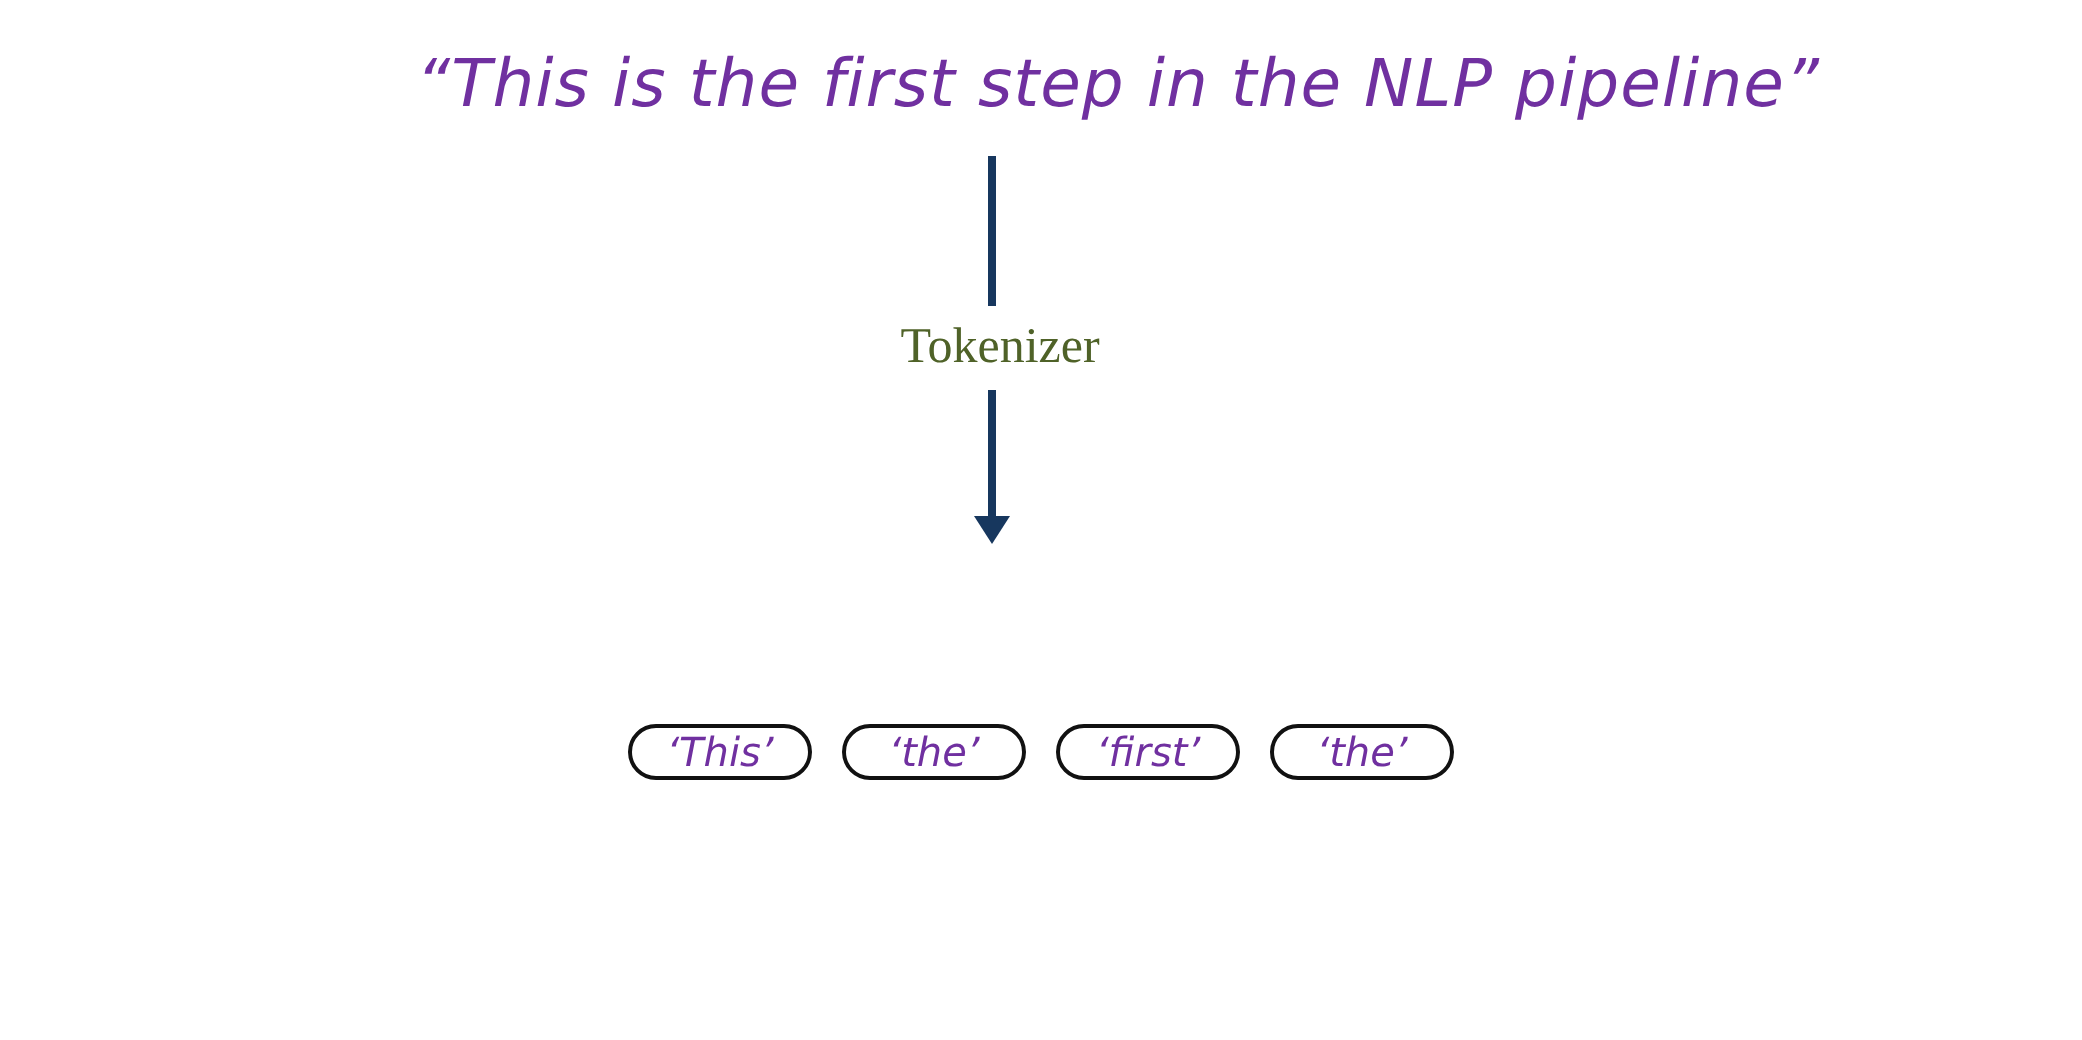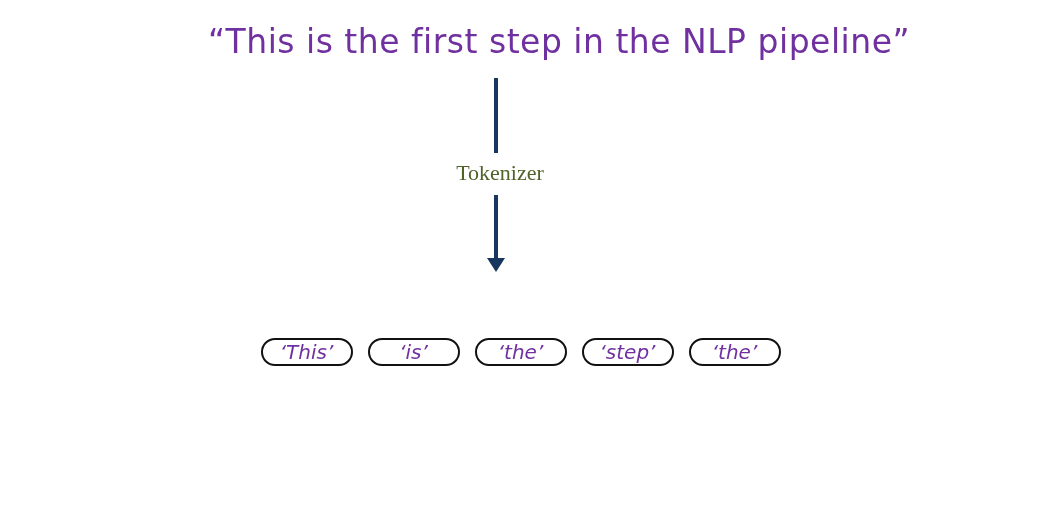--- a/index.html
+++ b/index.html
@@ -21,37 +21,38 @@
     position: relative;
     width: 1041px; height: 520px;
     background: var(--bg);
   }
   .diagram-title {
     position: absolute;
     top: 22px;
     left: 559px;
     transform: translateX(-50%);
     white-space: nowrap;
+    font-style: italic;
     font-size: 33px;
     letter-spacing: 0.5px;
     color: var(--title-color);
   }
   .arrow-line-top {
     position: absolute;
     left: 494px; top: 78px;
     width: 4px; height: 75px;
     background: var(--arrow-color);
   }
   .process-label {
     position: absolute;
     top: 160px;
     left: 500px;
     transform: translateX(-50%);
     font-family: "Liberation Serif", serif;
-    font-size: 22px;
+    font-size: 25px;
     color: var(--process-color);
     white-space: nowrap;
   }
   .arrow-line-bottom {
     position: absolute;
     left: 494px; top: 195px;
     width: 4px; height: 63px;
     background: var(--arrow-color);
   }
   .arrow-head {
@@ -61,21 +62,21 @@
     border-left: 9px solid transparent;
     border-right: 9px solid transparent;
     border-top: 14px solid var(--arrow-color);
   }
   .token-row {
     position: absolute;
     top: 313px; left: 0; right: 0;
     height: 77px;
     display: flex;
     justify-content: center;
-    align-items: center;
+    align-items: flex-end;
     gap: 15px;
   }
   .token-box {
     min-width: 92px;
     padding: 0 12px;
     border: 2.5px solid var(--box-border);
     border-radius: 15px;
     background: var(--bg);
     display: flex;
     align-items: center;
@@ -100,25 +101,22 @@
 
   <div class="arrow-line-bottom"></div>
 
   <div class="arrow-head"></div>
 
   <div class="token-row">
       <div class="token-box">
         <span class="token-label">‘This’</span>
       </div>
       <div class="token-box">
-        <span class="token-label">‘is’</span>
-      </div>
-      <div class="token-box">
         <span class="token-label">‘the’</span>
       </div>
       <div class="token-box">
-        <span class="token-label">‘step’</span>
+        <span class="token-label">‘first’</span>
       </div>
       <div class="token-box">
         <span class="token-label">‘the’</span>
       </div>
     </div>
 </div>
 
 </body></html>

